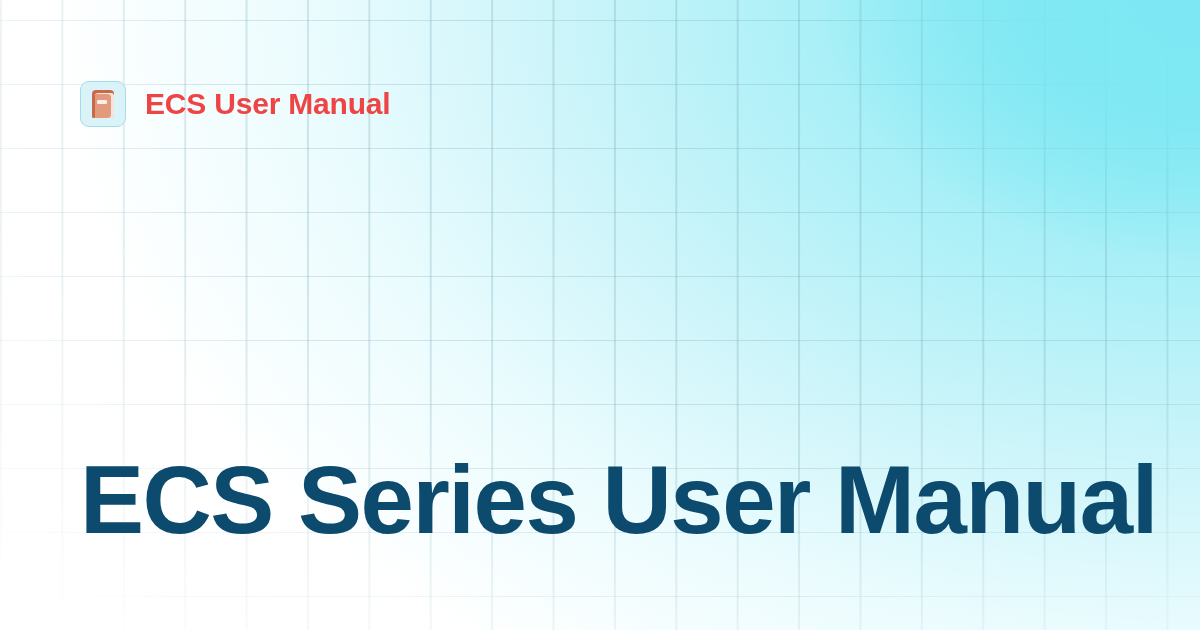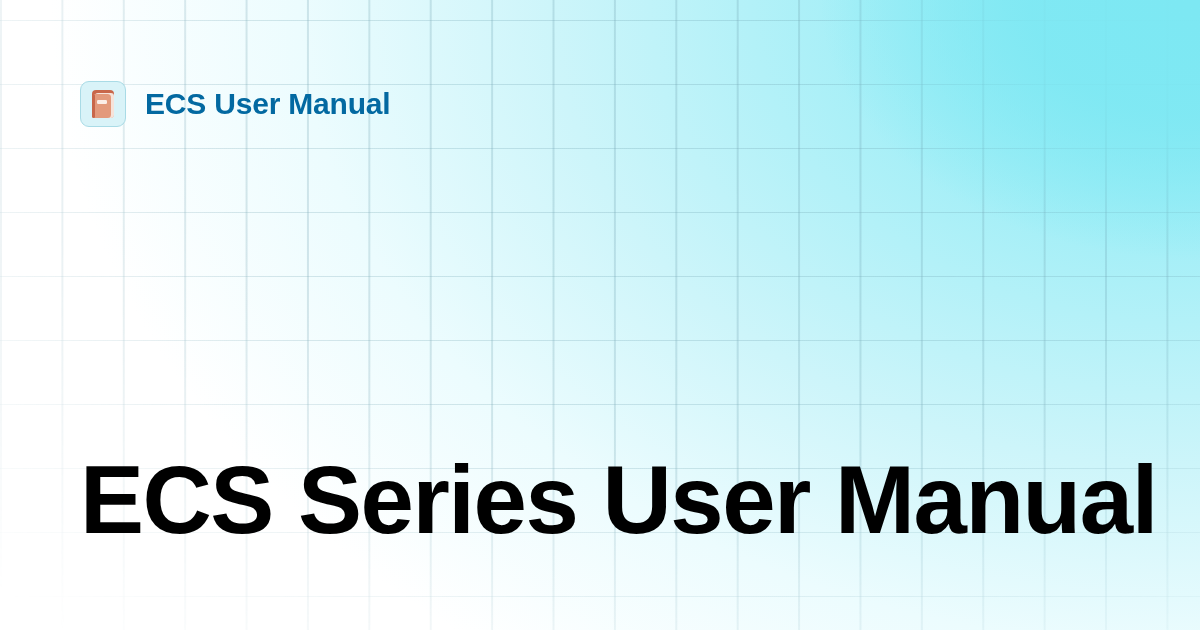--- a/index.html
+++ b/index.html
@@ -62,32 +62,32 @@
       box-sizing: border-box;
       display: flex;
       align-items: center;
       justify-content: center;
     }
     .logo-box svg { display: block; }
     .header-title {
       margin-left: 19px;
       font-size: 30px;
       font-weight: 700;
-      color: #0369a1;
+      color: #ef4444;
       letter-spacing: -0.2px;
       line-height: 1;
     }
     .main-title {
       position: absolute;
       left: 80px;
       top: 452px;
       margin: 0;
       font-size: 96px;
       font-weight: 700;
-      color: #000000;
+      color: #0c4a6e;
       letter-spacing: -1.5px;
       line-height: 1;
       white-space: nowrap;
     }
   </style>
 </head>
 <body>
 
 <div class="bg"></div>
 <div class="grid"></div>

